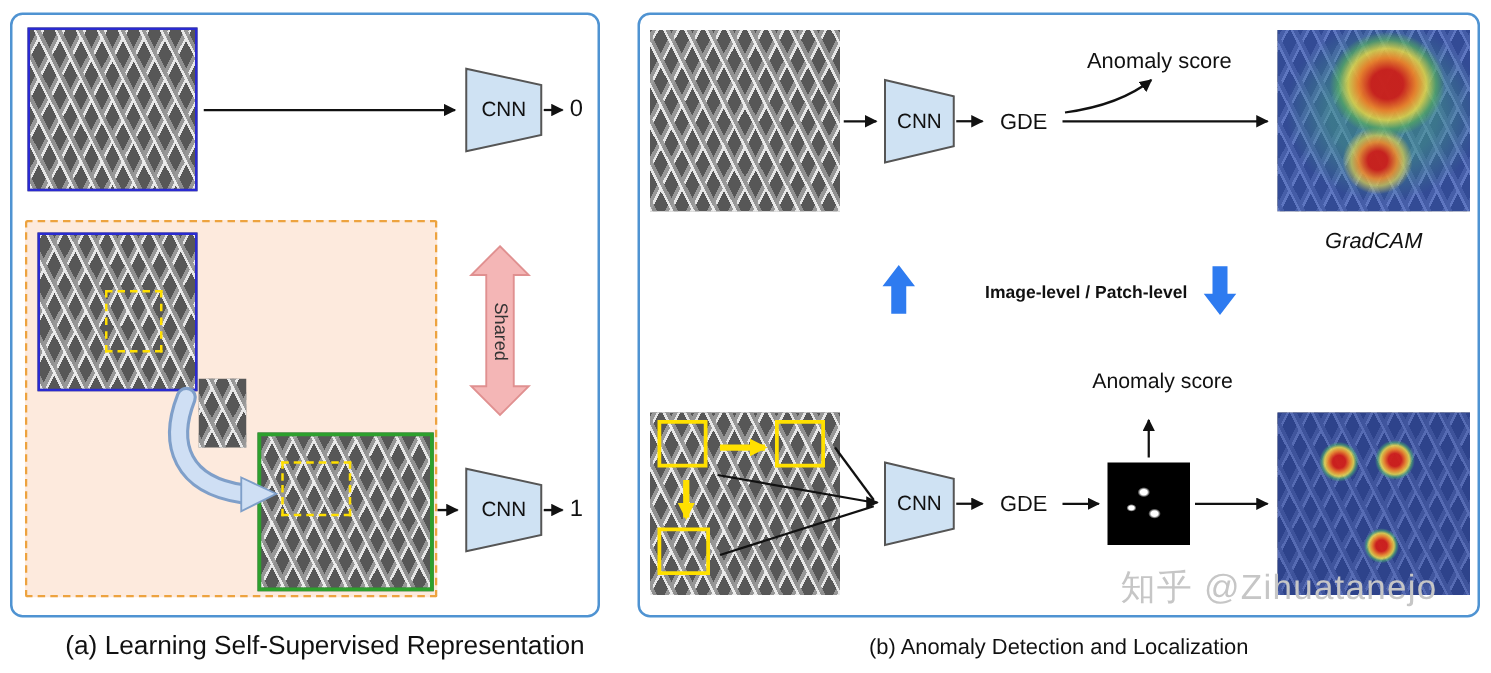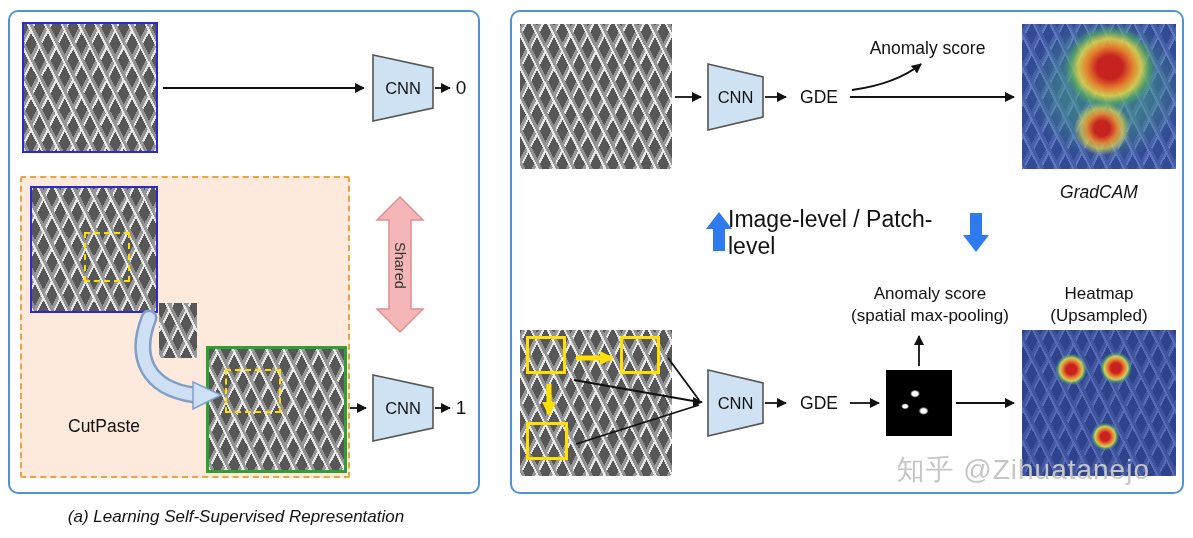--- a/index.html
+++ b/index.html
@@ -54,26 +54,26 @@
   #lbl-cnn1{left:373px;top:55px;width:60px;height:66px;font-size:16.5px;}
   #lbl-cnn2{left:373px;top:375px;width:60px;height:66px;font-size:16.5px;}
   #lbl-cnn3{left:708px;top:64px;width:55px;height:66px;font-size:16.5px;}
   #lbl-cnn4{left:708px;top:370px;width:55px;height:66px;font-size:16.5px;}
   #lbl-out0{left:446px;top:74px;width:30px;height:28px;font-size:19px;}
   #lbl-out1{left:446px;top:394px;width:30px;height:28px;font-size:19px;}
   #lbl-gde1{left:790px;top:84px;width:58px;height:26px;font-size:17.5px;}
   #lbl-gde2{left:790px;top:390px;width:58px;height:26px;font-size:17.5px;}
   #lbl-anom-top{left:850px;top:36px;width:155px;height:24px;font-size:17.5px;}
   #lbl-gradcam{left:1022px;top:180px;width:154px;height:24px;font-size:17.5px;font-style:italic;}
-  #lbl-level{left:728px;top:220px;width:226px;height:26px;font-size:23px;}
+  #lbl-level{left:756px;top:220px;width:226px;height:26px;font-size:14px;font-weight:bold;}
   #lbl-anom-bot{left:826px;top:282px;width:208px;height:46px;font-size:17px;line-height:22px;flex-direction:column;}
   #lbl-heatmap{left:1022px;top:282px;width:154px;height:46px;font-size:17px;line-height:22px;flex-direction:column;}
   #lbl-cutpaste{left:44px;top:414px;width:120px;height:24px;font-size:17.5px;}
   #lbl-shared{left:386px;top:227px;width:28px;height:76px;writing-mode:vertical-rl;font-size:14.5px;color:#333;}
-  #cap-a{left:0;top:504px;width:472px;height:26px;font-size:17px;font-style:italic;}
+  #cap-a{left:24px;top:504px;width:472px;height:26px;font-size:21px;}
   #cap-b{left:510px;top:504px;width:674px;height:26px;font-size:17.5px;}
   #watermark{left:812px;top:452px;width:338px;height:36px;justify-content:flex-end;
              font-size:28px;color:#c6c6c6;letter-spacing:1px;}
 </style>
 </head>
 <body>
 
 <div class="fig">
 
   <div class="panel" id="panel-a"></div>
@@ -158,36 +158,31 @@
     <path d="M 149,318 C 134,356 146,388 194,395" fill="none" stroke="#7f9fc9" stroke-width="17" stroke-linecap="round"></path>
     <path d="M 149,318 C 134,356 146,388 194,395" fill="none" stroke="#cfdff4" stroke-width="12" stroke-linecap="round"></path>
     <polygon points="193,382 221,395 193,409" fill="#cfdff4" stroke="#7f9fc9" stroke-width="1.5"></polygon>
   </svg>
 
   <div class="lbl" id="lbl-cnn1">CNN</div>
   <div class="lbl" id="lbl-out0">0</div>
   <div class="lbl" id="lbl-cnn2">CNN</div>
   <div class="lbl" id="lbl-out1">1</div>
   <div class="lbl" id="lbl-shared">Shared</div>
-  <div class="lbl" id="lbl-cutpaste">CutPaste</div>
   <div class="lbl" id="cap-a">(a) Learning Self-Supervised Representation</div>
 
   <div class="lbl" id="lbl-cnn3">CNN</div>
   <div class="lbl" id="lbl-gde1">GDE</div>
   <div class="lbl" id="lbl-anom-top">Anomaly score</div>
   <div class="lbl" id="lbl-gradcam">GradCAM</div>
   <div class="lbl" id="lbl-level">Image-level / Patch-level</div>
   <div class="lbl" id="lbl-cnn4">CNN</div>
   <div class="lbl" id="lbl-gde2">GDE</div>
 
   <div class="lbl" id="lbl-anom-bot">
     <span>Anomaly score</span>
-    <span>(spatial max-pooling)</span>
   </div>
 
-  <div class="lbl" id="lbl-heatmap">
-    <span>Heatmap</span>
-    <span>(Upsampled)</span>
-  </div>
 
   <div class="lbl" id="watermark">知乎 @Zihuatanejo</div>
+  <div class="lbl" id="cap-b">(b) Anomaly Detection and Localization</div>
 
 </div>
 
 </body></html>

